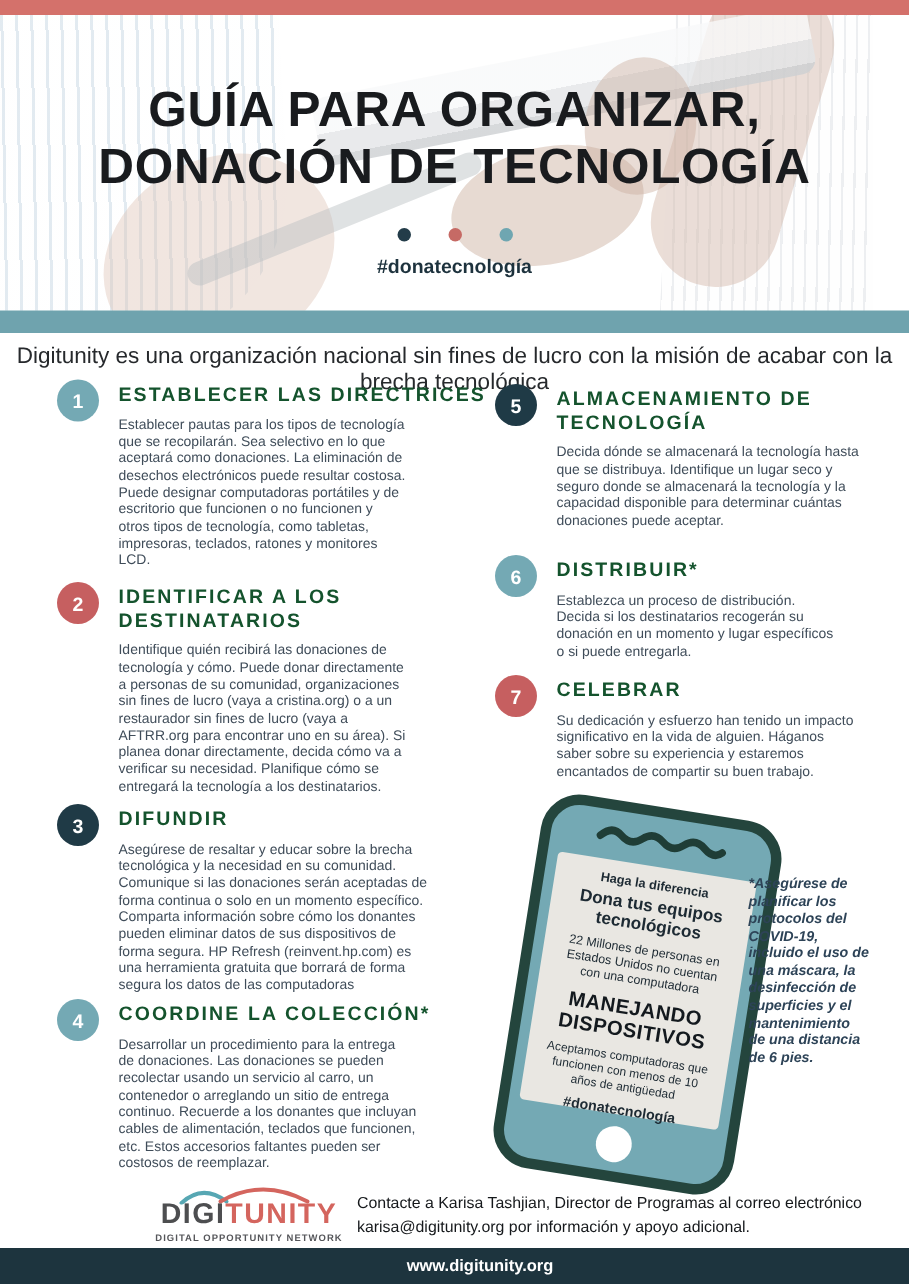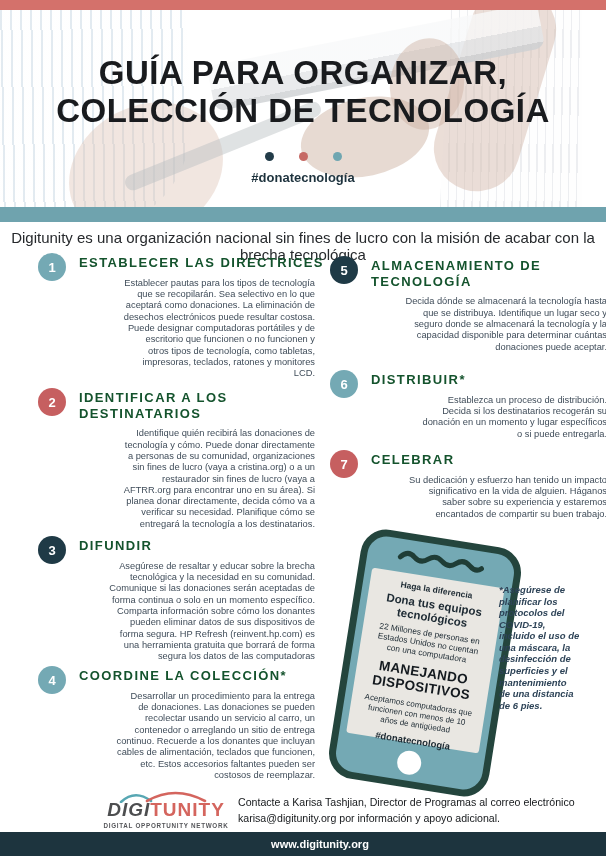--- a/index.html
+++ b/index.html
@@ -41,21 +41,21 @@
   .intro { position:absolute; left:0; top:229px; width:606px; text-align:center;
     font-size:15px; color:#26292c; }
   
   .step { position:absolute; display:flex; gap:13px; }
   .step-num { flex:0 0 28px; width:28px; height:28px; border-radius:50%; color:#ffffff;
     font-weight:bold; font-size:13px; display:flex; align-items:center; justify-content:center; }
   .num-teal { background:#74a9b4; } .num-red { background:#c65f60; } .num-navy { background:#1f3a46; }
   .step-body { width:236px; }
   .step-title { margin:2px 0 7px 0; font-size:13px; font-weight:bold; letter-spacing:1.4px;
     line-height:1.2; color:#14532d; white-space:pre-line; width:250px; }
-  .step-text { margin:0; font-size:9.3px; line-height:1.22; color:#3f4c59; white-space:pre-line;text-align:right; }
+  .step-text { margin:0; font-size:9.3px; line-height:1.22; color:#3f4c59; white-space:pre-line; }
   
   .phone { position:absolute; left:344px; top:537px; width:148px; height:238px;
     background:#74a9b4; border:7px solid #24453d; border-radius:26px; transform:rotate(9deg); }
   .phone-band { position:absolute; left:0; top:0; width:100%; height:32px;
     display:flex; align-items:center; justify-content:center; }
   .phone-screen { position:absolute; left:7px; right:7px; top:33px; bottom:38px;
     background:#e9e7e2; border-radius:3px; text-align:center; padding:5px 3px; color:#1d2a33; }
   .ph-header { font-size:8.5px; font-weight:bold; margin-top:2px; }
   .ph-headline { font-size:11.5px; font-weight:bold; margin-top:4px; line-height:1.12; white-space:pre-line; }
   .ph-stat { font-size:8.3px; margin-top:5px; line-height:1.2; white-space:pre-line; }
@@ -66,21 +66,21 @@
   .phone-home { position:absolute; left:50%; bottom:6px; transform:translateX(-50%);
     width:24px; height:24px; border-radius:50%; background:#ffffff; }
   
   .covid-note { position:absolute; left:499px; top:584px; width:104px;
     font-style:italic; font-weight:bold; font-size:9.5px; line-height:1.22;
     color:#2d4357; white-space:pre-line; }
   
   .logo { position:absolute; left:96px; top:789px; width:140px; text-align:center; }
   .logo-arcs { display:block; margin:0 auto -3px auto; }
   .logo-word { font-size:19px; font-weight:bold; letter-spacing:1px; line-height:1; }
-  .logo-part1 { color:#4d4e50;font-style:italic; } .logo-part2 { color:#d4655e; }
+  .logo-part1 { color:#4d4e50; } .logo-part2 { color:#d4655e; }
   .logo-tagline { margin-top:3px; font-size:6.3px; font-weight:bold; letter-spacing:.7px; color:#55565a; }
   .contact { position:absolute; left:238px; top:794px; width:372px; font-size:10.6px;
     line-height:1.55; color:#15181b; white-space:pre-line; }
   .footer { position:absolute; left:0; top:832px; width:606px; height:24px; background:#1d343e; }
   .footer-url { width:100%; text-align:center; color:#ffffff; font-weight:bold; font-size:11px; line-height:24px;padding-left:17px; }
 </style>
 </head>
 <body>
 
 <div class="page">
@@ -92,21 +92,21 @@
     <div class="shirt-right"></div>
     <div class="arm-right"></div>
     <div class="laptop"></div>
     <div class="hand-mid"></div>
     <div class="hand-right2"></div>
     <div class="hand-left"></div>
     <div class="tablet-left"></div>
     <div class="hero-fade"></div>
     <div class="hero-title">
       <div>GUÍA PARA ORGANIZAR,</div>
-      <div>COLECCIÓN DE TECNOLOGÍA</div>
+      <div>DONACIÓN DE TECNOLOGÍA</div>
     </div>
     <div class="hero-dots">
       <span class="dot dot-navy"></span>
       <span class="dot dot-red"></span>
       <span class="dot dot-teal"></span>
     </div>
     <div class="hero-hashtag">#donatecnología</div>
   </div>
 
   <div class="tealbar"></div>

